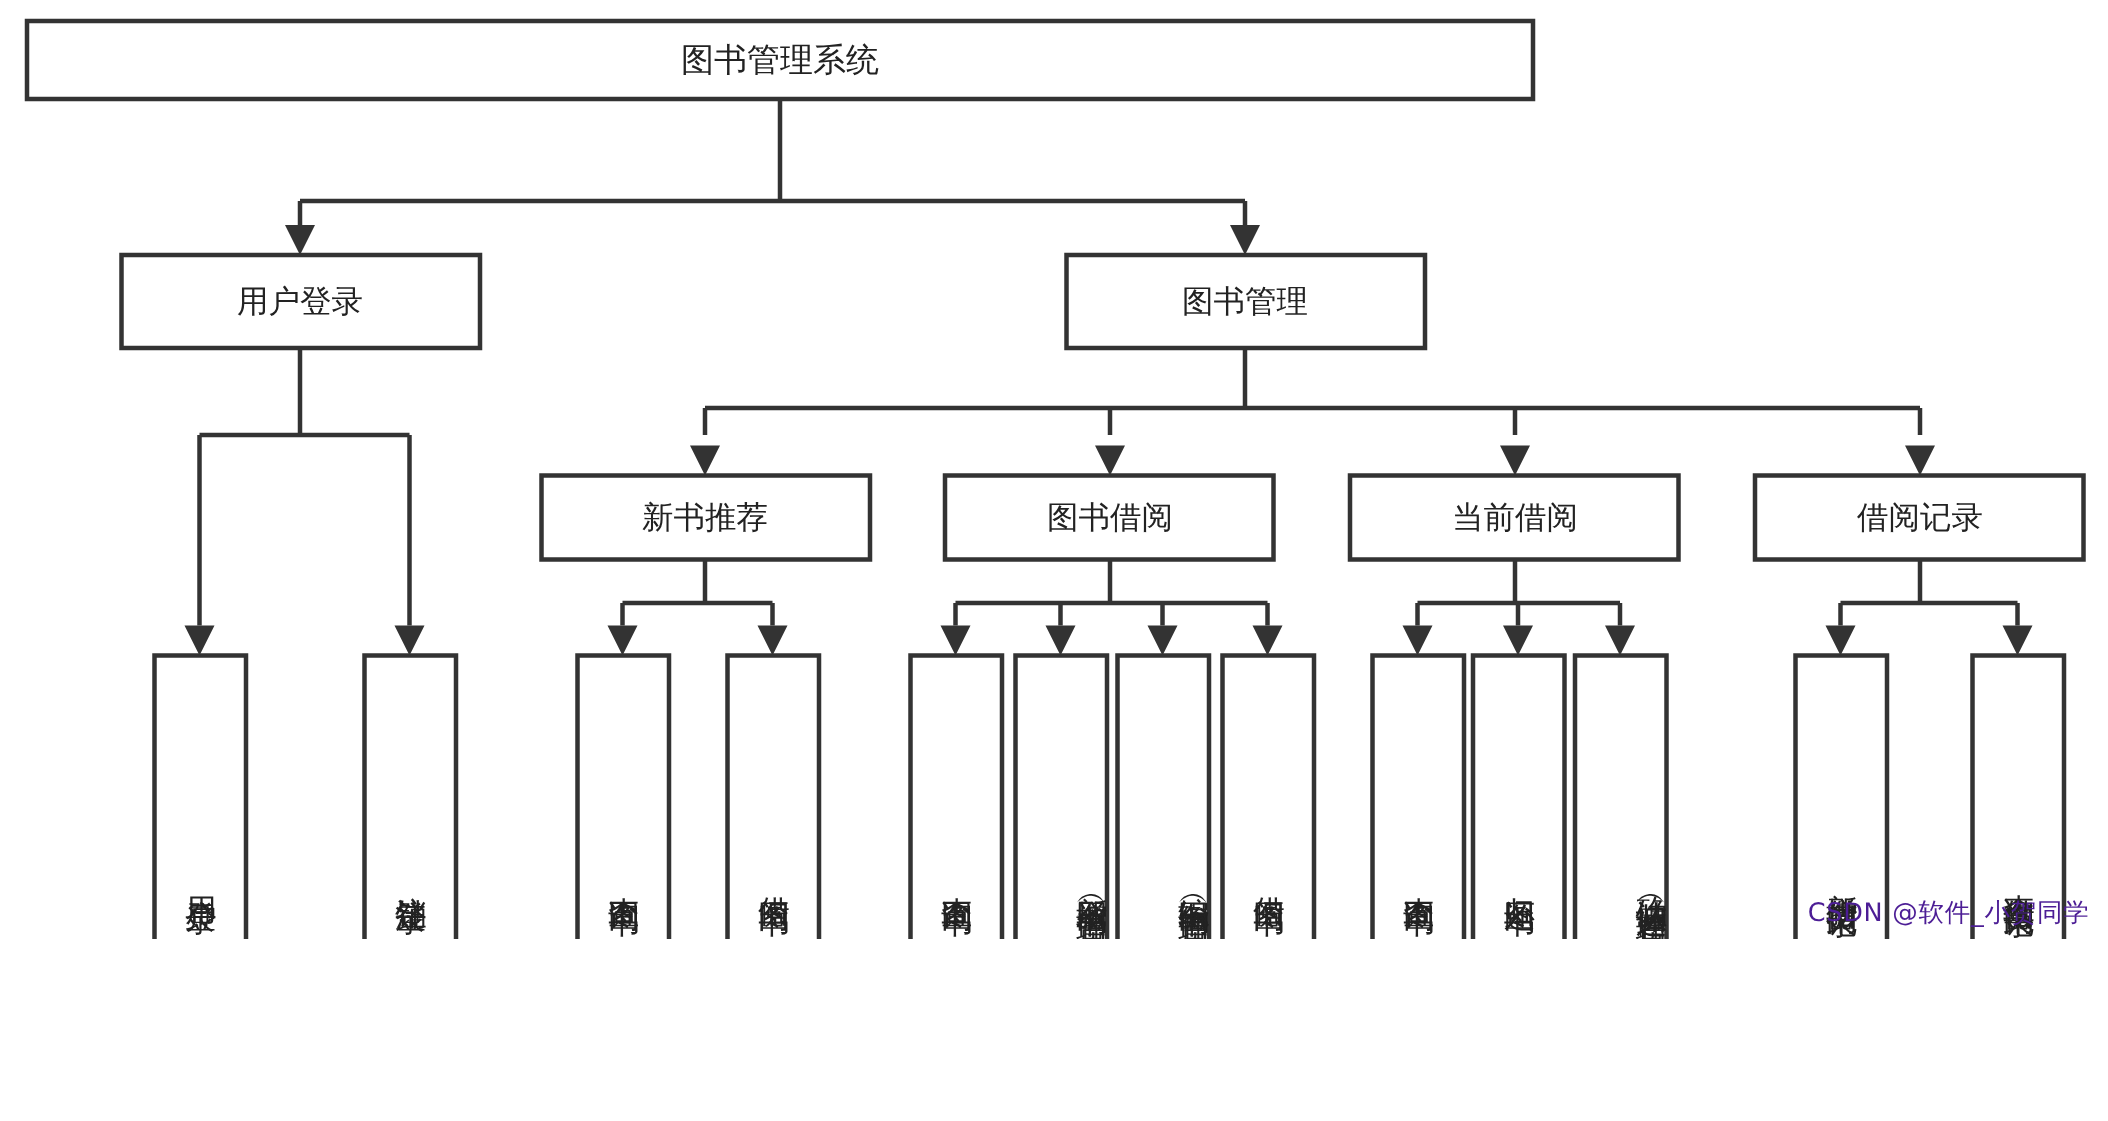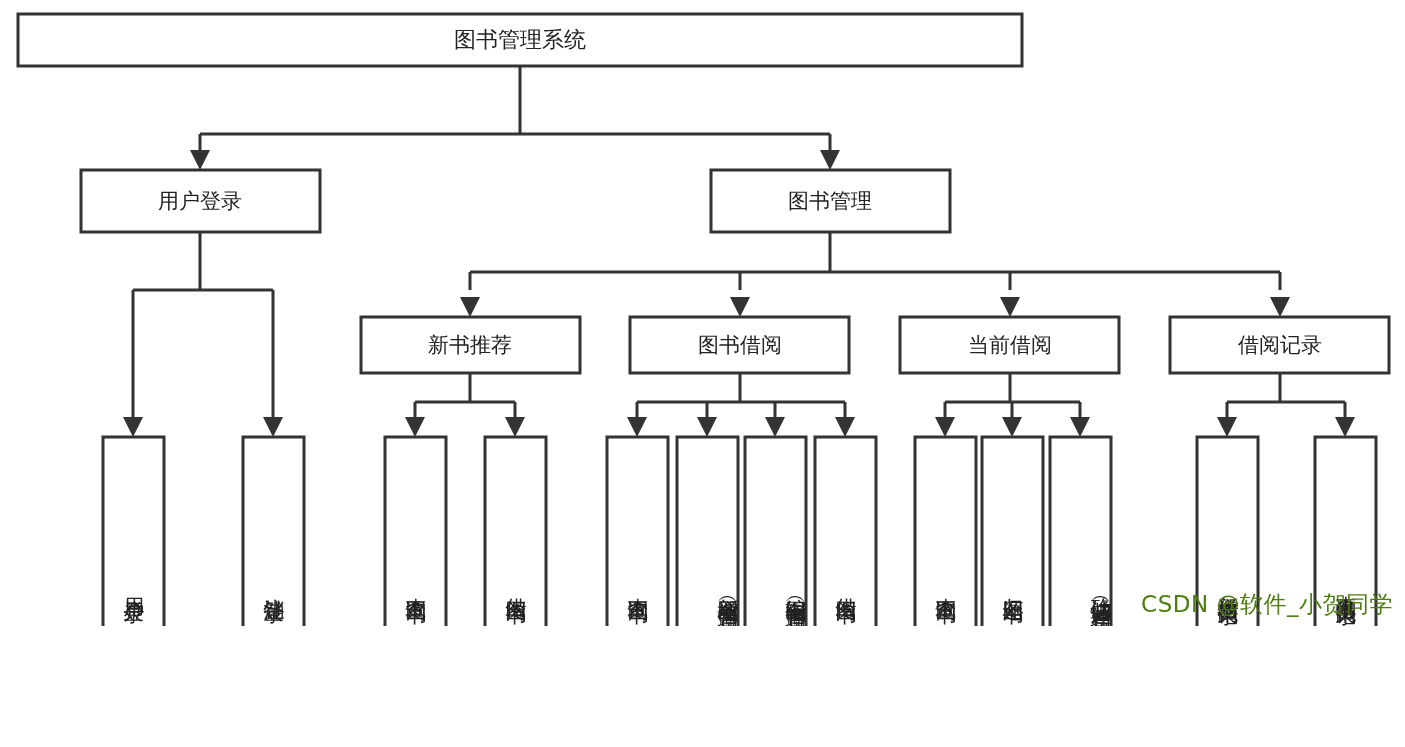--- a/index.html
+++ b/index.html
@@ -63,22 +63,22 @@
     display: flex;
     align-items: center;
     justify-content: center;
     pointer-events: none;
   }
   .watermark {
     position: absolute;
     right: 12px;
     bottom: 6px;
     font-family: "DejaVu Sans", "Liberation Sans", sans-serif;
-    font-size: 23px;
-    color: #4d7c0f;
+    font-size: 17px;
+    color: #4c1d95;
     letter-spacing: 0.5px;
     white-space: nowrap;
     text-align: center;
   }
 </style>
 </head>
 <body>
 
 <div id="canvas">
 

